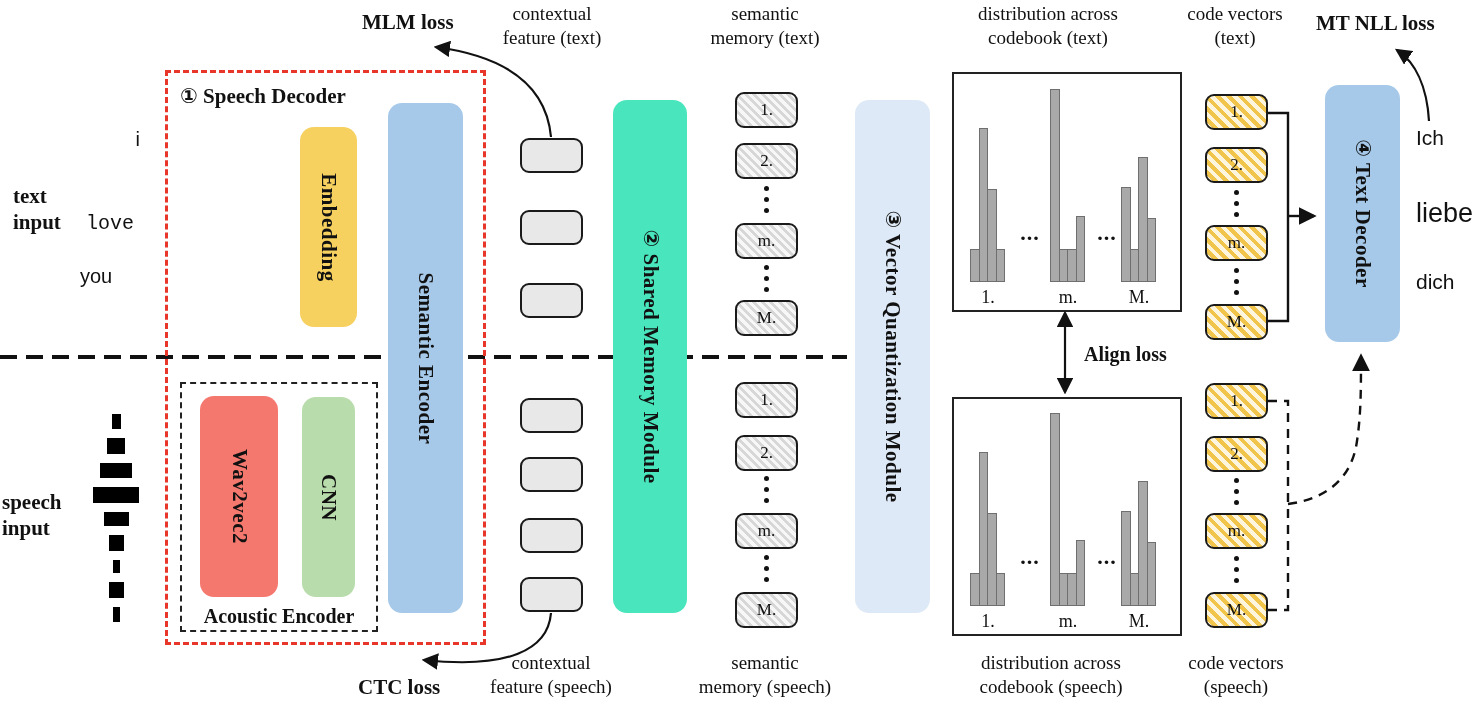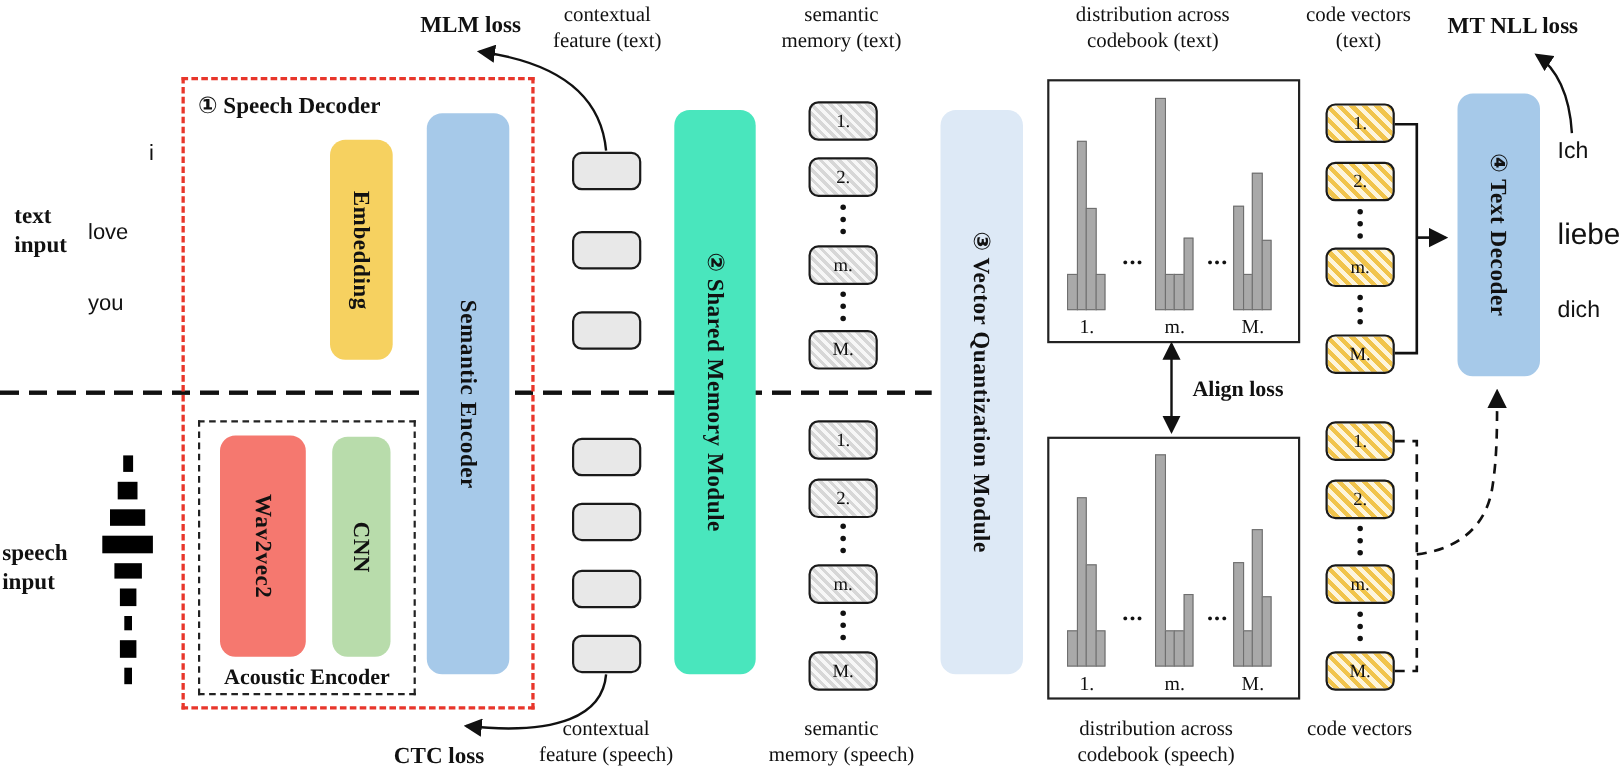--- a/index.html
+++ b/index.html
@@ -48,21 +48,21 @@
   <div class="abs serif" style="left:13px;top:183px;font-weight:bold;font-size:21px;line-height:26px;z-index:6;">
     <div>text</div>
     <div>input</div>
   </div>
   <div class="abs serif" style="left:2px;top:489px;font-weight:bold;font-size:21px;line-height:26px;z-index:6;">
     <div>speech</div>
     <div>input</div>
   </div>
 
   <div class="abs sans token" style="left:80px;top:128px;width:60px;text-align:right;">i</div>
-  <div class="abs sans token" style="left:80px;top:200px;width:60px;text-align:left;">love</div>
+  <div class="abs sans token" style="left:80px;top:212px;width:60px;text-align:center;font-family:Liberation Mono, monospace;">love</div>
   <div class="abs sans token" style="left:80px;top:265px;width:60px;">you</div>
 
   <div id="waveform" class="abs" style="left:93px;top:414px;width:46px;">
       <div style="width: 9px; height: 15px;"></div>
       <div style="width: 18px; height: 16px;"></div>
       <div style="width: 32px; height: 15px;"></div>
       <div style="width: 46px; height: 16px;"></div>
       <div style="width: 25px; height: 14px;"></div>
       <div style="width: 15px; height: 16px;"></div>
       <div style="width: 7px; height: 13px;"></div>
@@ -84,21 +84,21 @@
   <div class="abs dashed-black" style="left:180px;top:382px;width:194px;height:246px;"></div>
   <div class="abs serif" style="left:180px;top:605px;width:198px;text-align:center;font-weight:bold;font-size:20px;z-index:6;">Acoustic Encoder</div>
 
   <div class="abs module" style="left:200px;top:396px;width:78px;height:201px;background:var(--wav2vec2-red,#f5786f);">
     <span class="vtext">Wav2vec2</span>
   </div>
   <div class="abs module" style="left:302px;top:397px;width:53px;height:200px;background:var(--cnn-green,#b8dcab);">
     <span class="vtext">CNN</span>
   </div>
 
-  <div class="abs serif loss" style="left:362px;top:10px;margin-left:20px;">MLM loss</div>
+  <div class="abs serif loss" style="left:362px;top:10px;">MLM loss</div>
   <div class="abs serif loss" style="left:358px;top:675px;">CTC loss</div>
   <div class="abs serif loss" style="left:1316px;top:11px;">MT NLL loss</div>
   <div class="abs serif loss" style="left:1084px;top:343px;font-size:20px;">Align loss</div>
 
   <div class="abs feature-box" style="left:520px;top:138px;"></div>
   <div class="abs feature-box" style="left:520px;top:210px;"></div>
   <div class="abs feature-box" style="left:520px;top:283px;"></div>
 
   <div class="abs feature-box" style="left:520px;top:398px;"></div>
   <div class="abs feature-box" style="left:520px;top:457px;"></div>
@@ -129,20 +129,21 @@
   <div class="abs serif col-label" style="left:670px;top:651px;width:190px;">
     <div>semantic</div>
     <div>memory (speech)</div>
   </div>
   <div class="abs serif col-label" style="left:951px;top:651px;width:200px;">
     <div>distribution across</div>
     <div>codebook (speech)</div>
   </div>
   <div class="abs serif col-label" style="left:1141px;top:651px;width:190px;">
     <div>code vectors</div>
+    <div>(speech)</div>
   </div>
 
   <div class="abs module" style="left:613px;top:100px;width:74px;height:513px;background:var(--shared-memory-teal,#49e6bd);">
     <span class="vtext">② Shared Memory Module</span>
   </div>
 
   <div class="abs mem-box" style="left:735px;top:92px;">
       <span>1.</span>
     </div>
   <div class="abs mem-box" style="left:735px;top:143px;">

